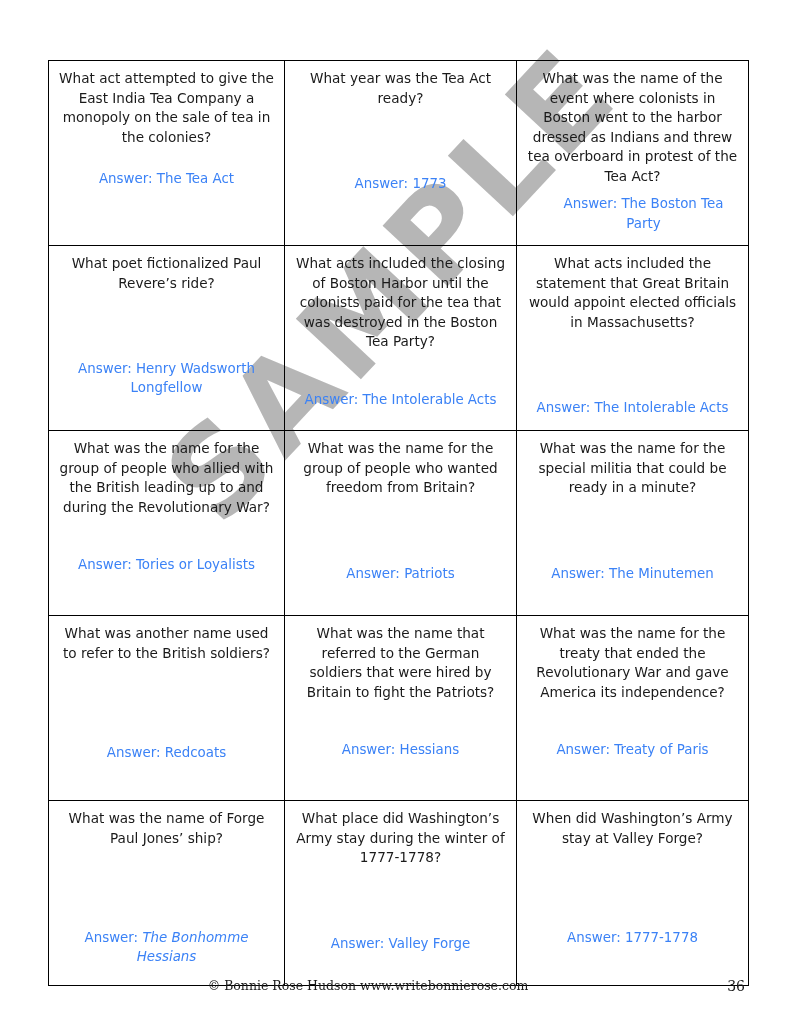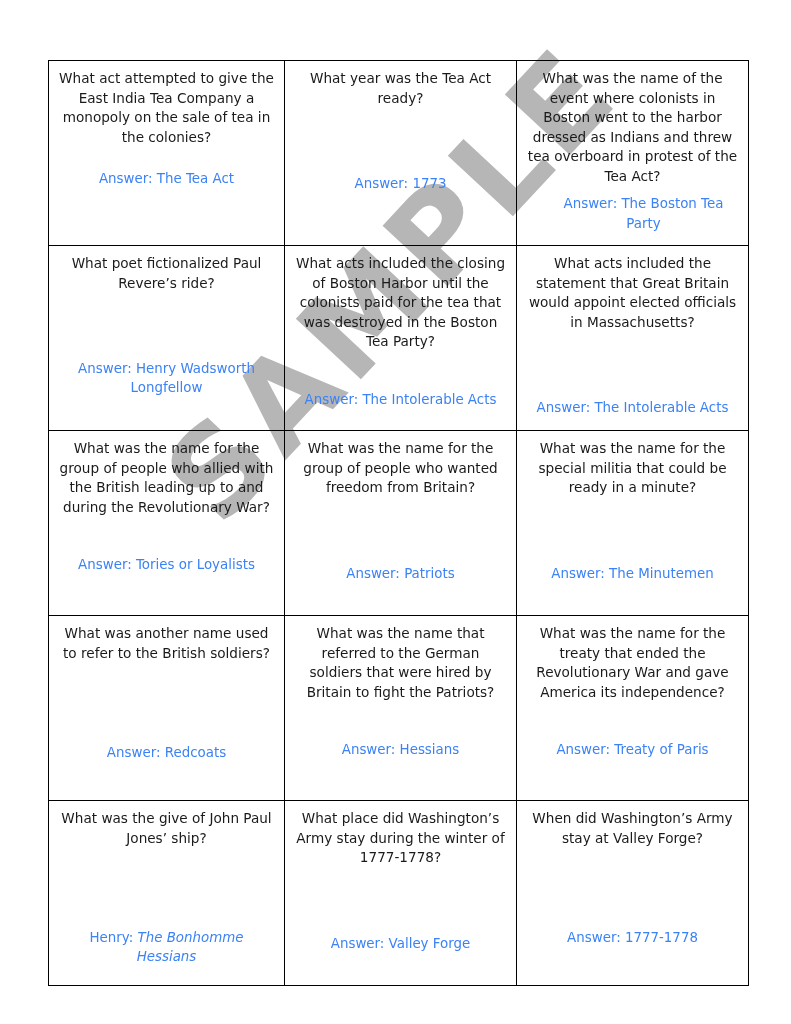--- a/index.html
+++ b/index.html
@@ -217,34 +217,38 @@
         <td class="col-c">
           <div class="cell">
             <div class="question">What was the name for the treaty that ended the Revolutionary War and gave America its independence?</div>
             <div class="answer ans-pos-d">Answer: Treaty of Paris</div>
           </div>
         </td>
       </tr>
       <tr>
         <td class="col-a">
           <div class="cell">
-            <div class="question">What was the give of John Paul Jones’ ship?</div>
-            <div class="answer ans-pos-f"><span>Henry:</span> <span class="ital">The Bonhomme Hessians</span></div>
+            <div class="question">What was the name of Forge Paul Jones’ ship?</div>
+            <div class="answer ans-pos-f"><span>Answer:</span> <span class="ital">The Bonhomme Hessians</span></div>
           </div>
         </td>
         <td class="col-b">
           <div class="cell">
             <div class="question">What place did Washington’s Army stay during the winter of 1777-1778?</div>
             <div class="answer ans-pos-e">Answer: Valley Forge</div>
           </div>
         </td>
         <td class="col-c">
           <div class="cell">
             <div class="question">When did Washington’s Army stay at Valley Forge?</div>
             <div class="answer ans-pos-f">Answer: 1777-1778</div>
           </div>
         </td>
       </tr>
     </tbody>
   </table>
 
+  <div class="footer">
+    <div class="footer-copy">© Bonnie Rose Hudson www.writebonnierose.com</div>
+    <div class="footer-page">36</div>
+  </div>
 
 </div>
 
 </body></html>

